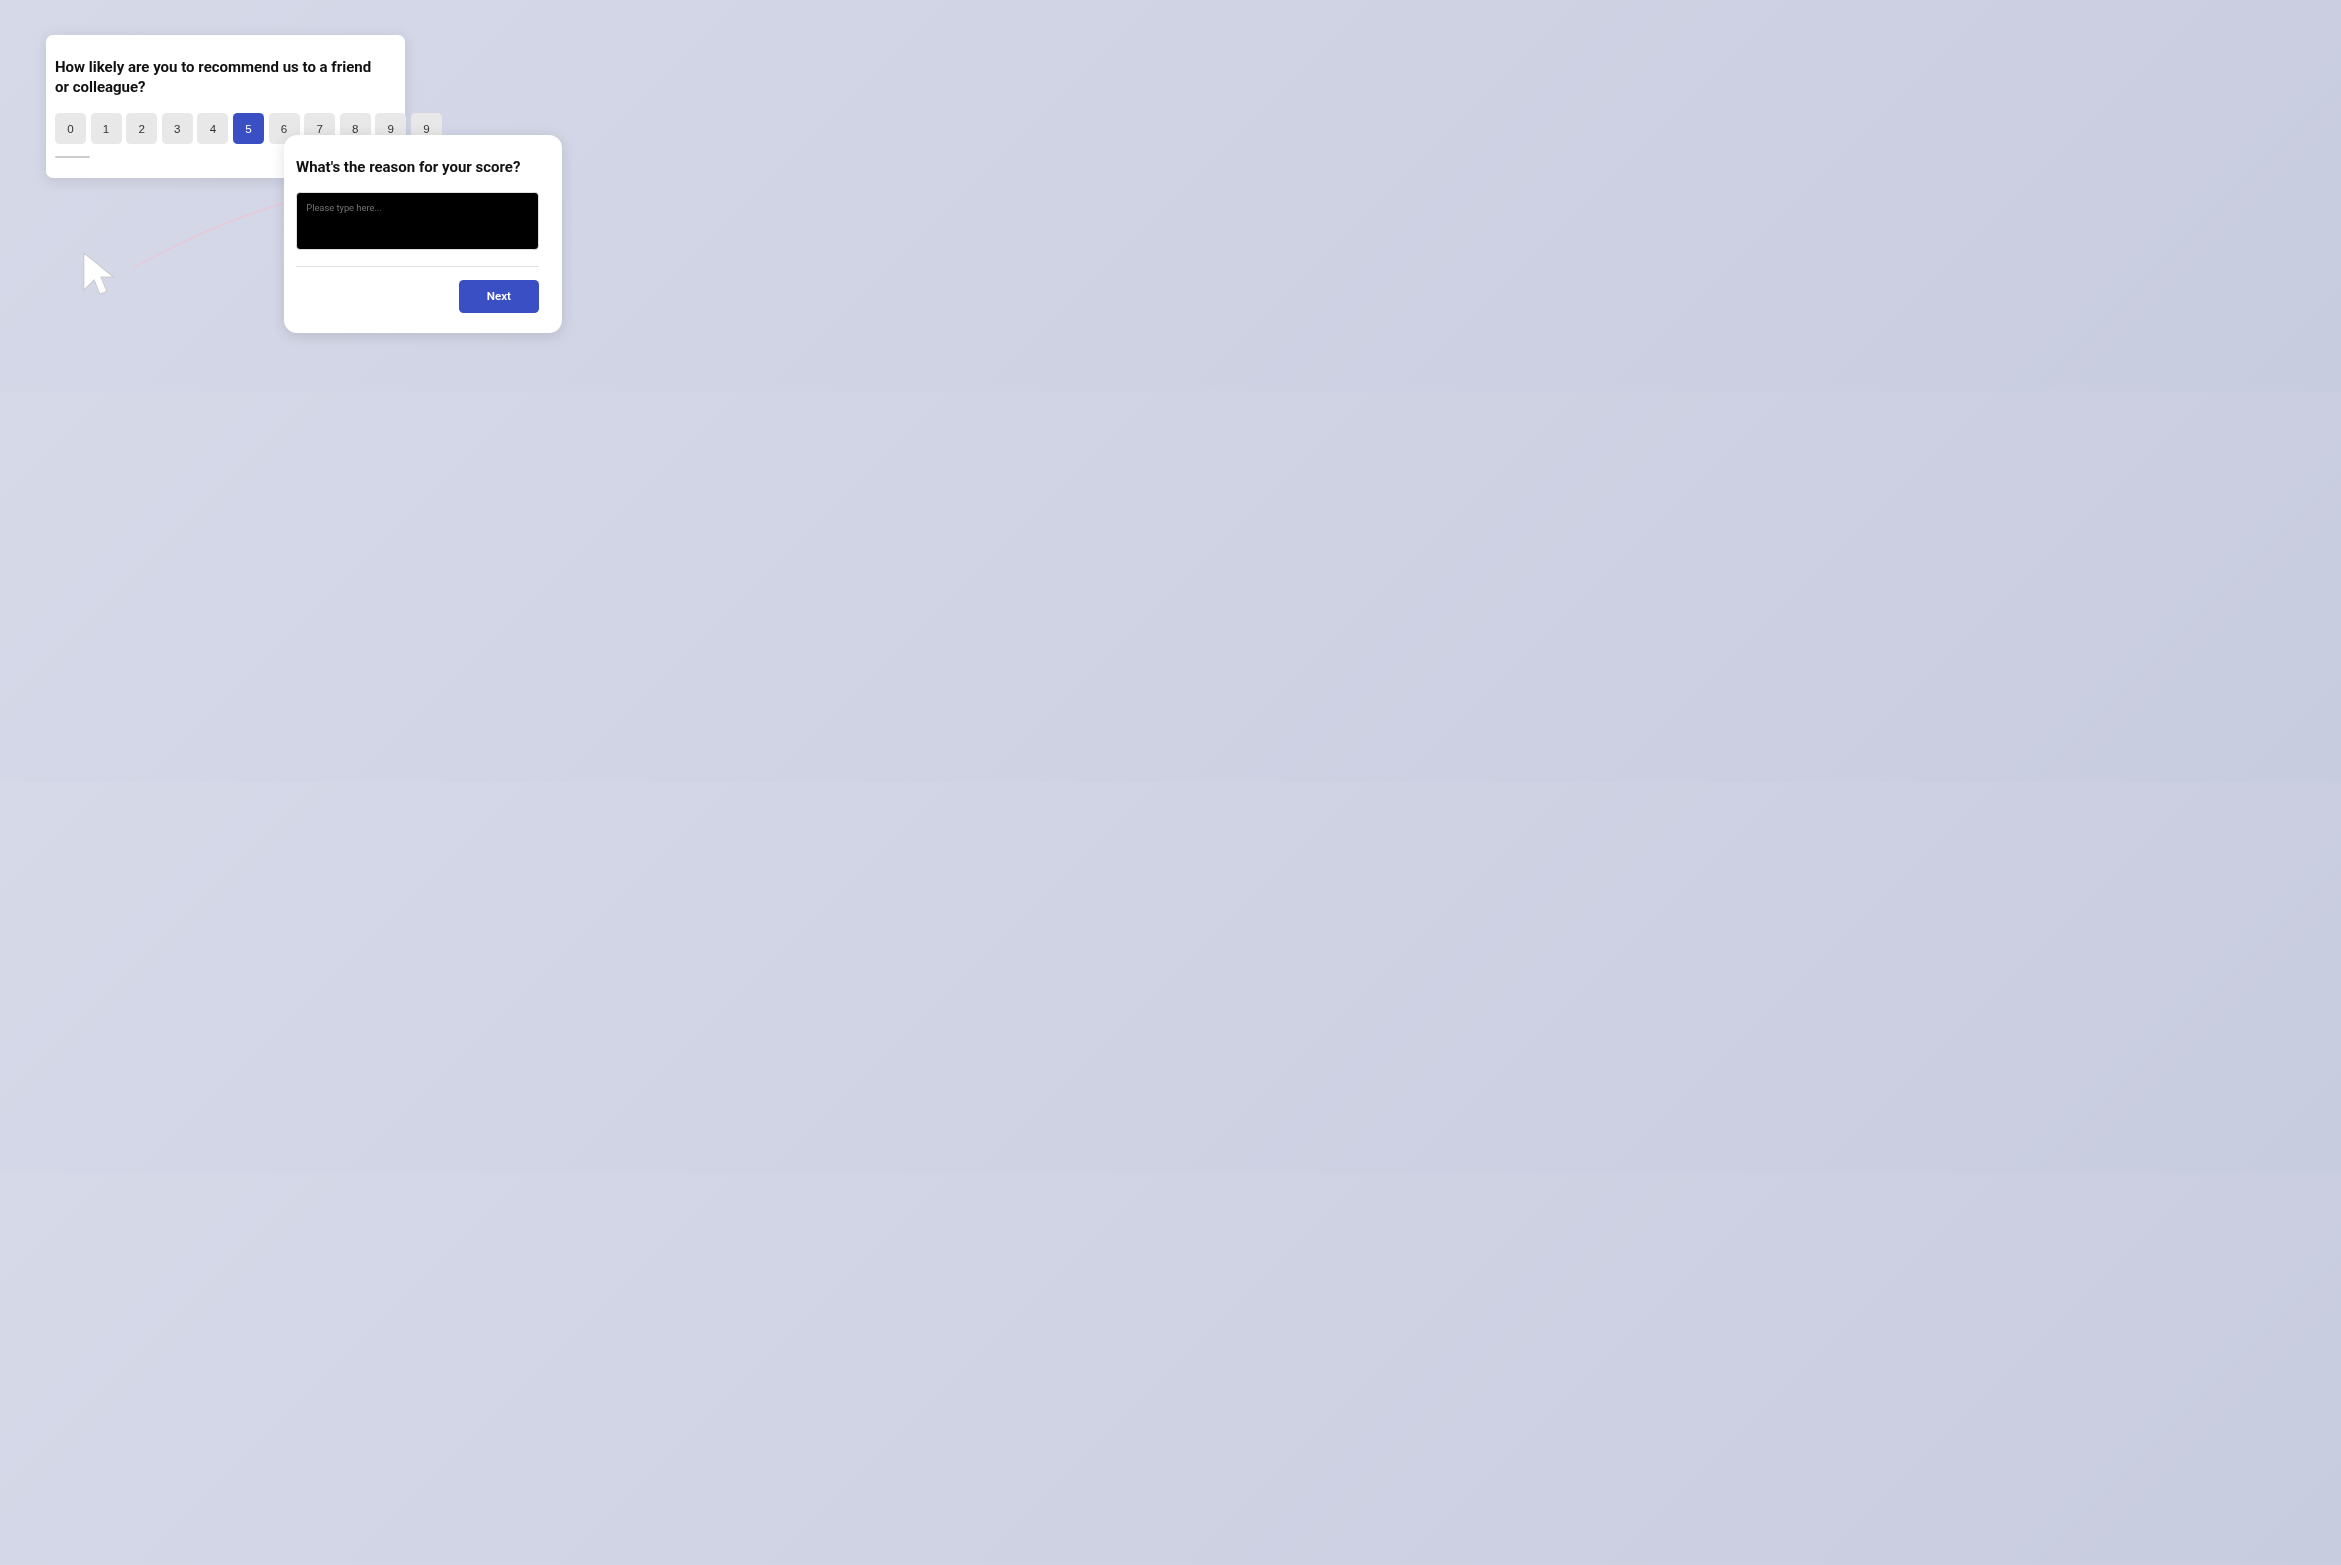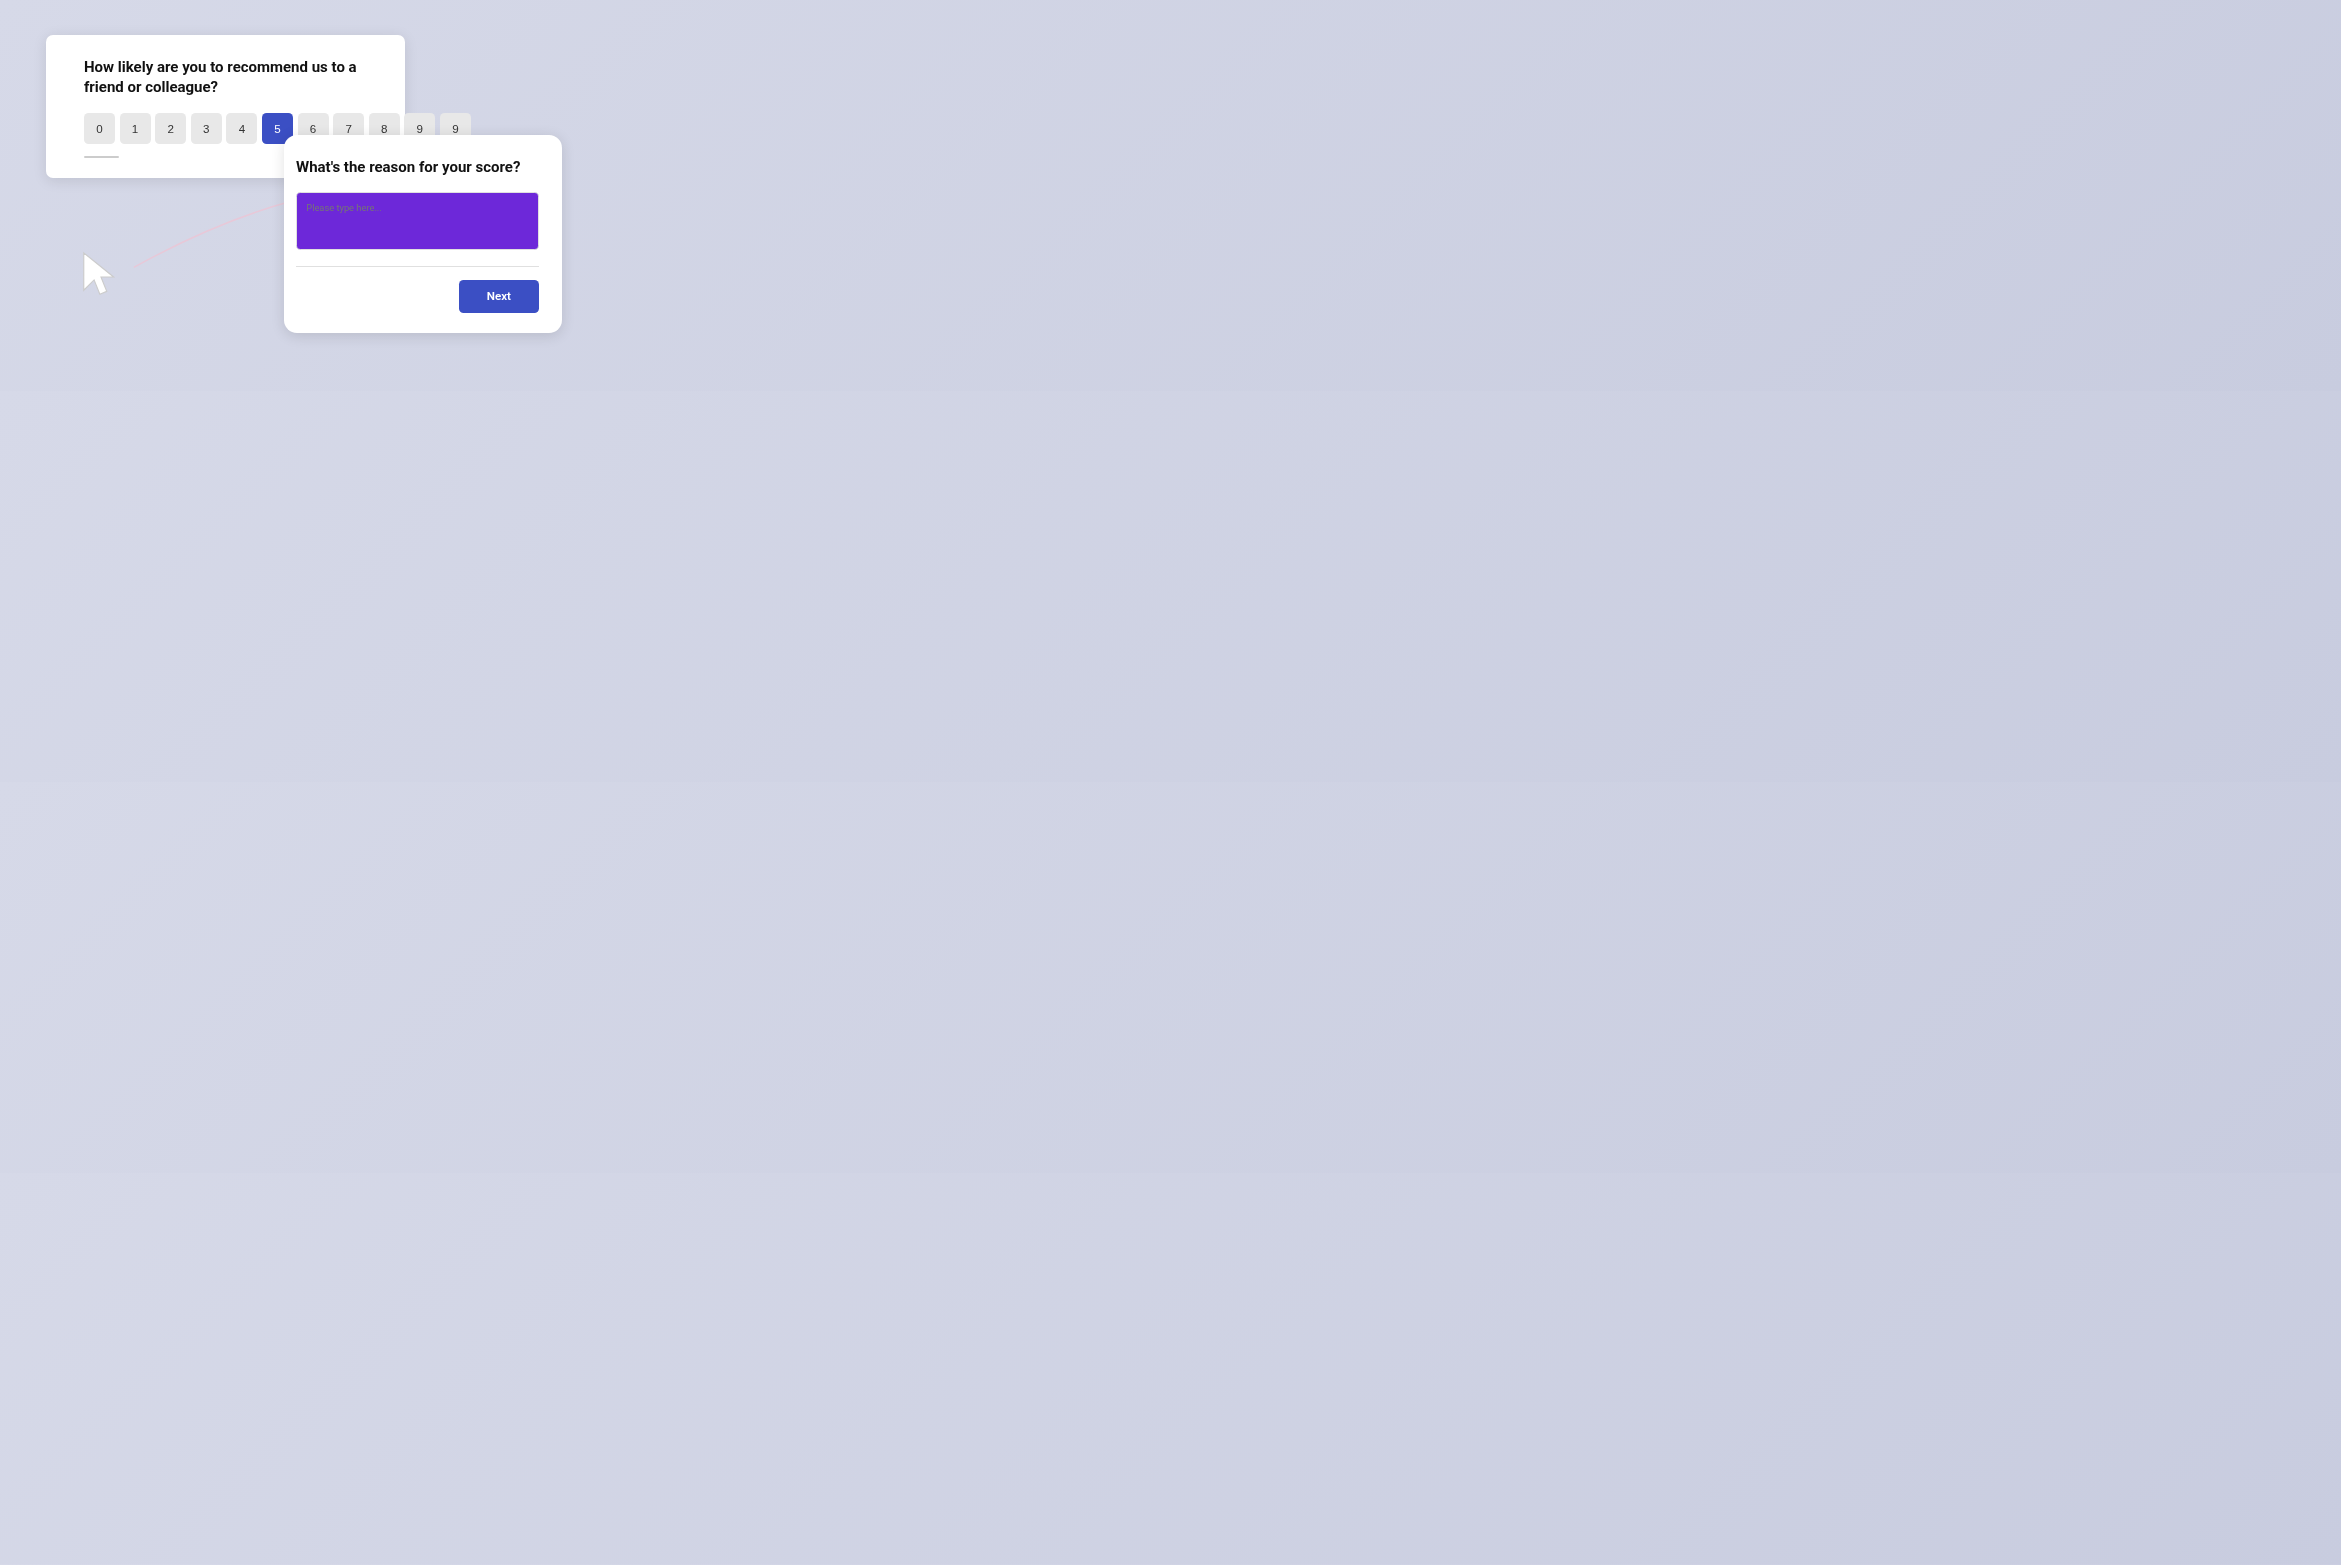--- a/index.html
+++ b/index.html
@@ -25,21 +25,21 @@
     }
 
     
     .card-nps {
       position: absolute;
       top: 35px;
       left: 46px;
       width: 359px;
       background: #ffffff;
       border-radius: 7px;
-      padding: 23px 23px 20px 38px;
+      padding: 23px 23px 20px 9px;
       box-shadow: 0 2.3px 14px rgba(0,0,0,0.10);
       z-index: 1;
     }
 
     .card-nps-title {
       font-size: 15px;
       font-weight: 700;
       color: #111111;
       line-height: 1.3;
       margin-bottom: 16px;
@@ -116,21 +116,21 @@
       color: #111111;
       line-height: 1.3;
       margin-bottom: 14px;
     }
 
     .reason-textarea {
       width: 100%;
       height: 58px;
       border: 0.9px solid #e0e0e0;
       border-radius: 4.6px;
-      background: #6d28d9;
+      background: #000000;
       padding: 9.3px;
       font-size: 9.3px;
       color: #aaaaaa;
       resize: none;
       outline: none;
       font-family: inherit;
     }
 
     .card-reason-divider {
       height: 0.6px;

